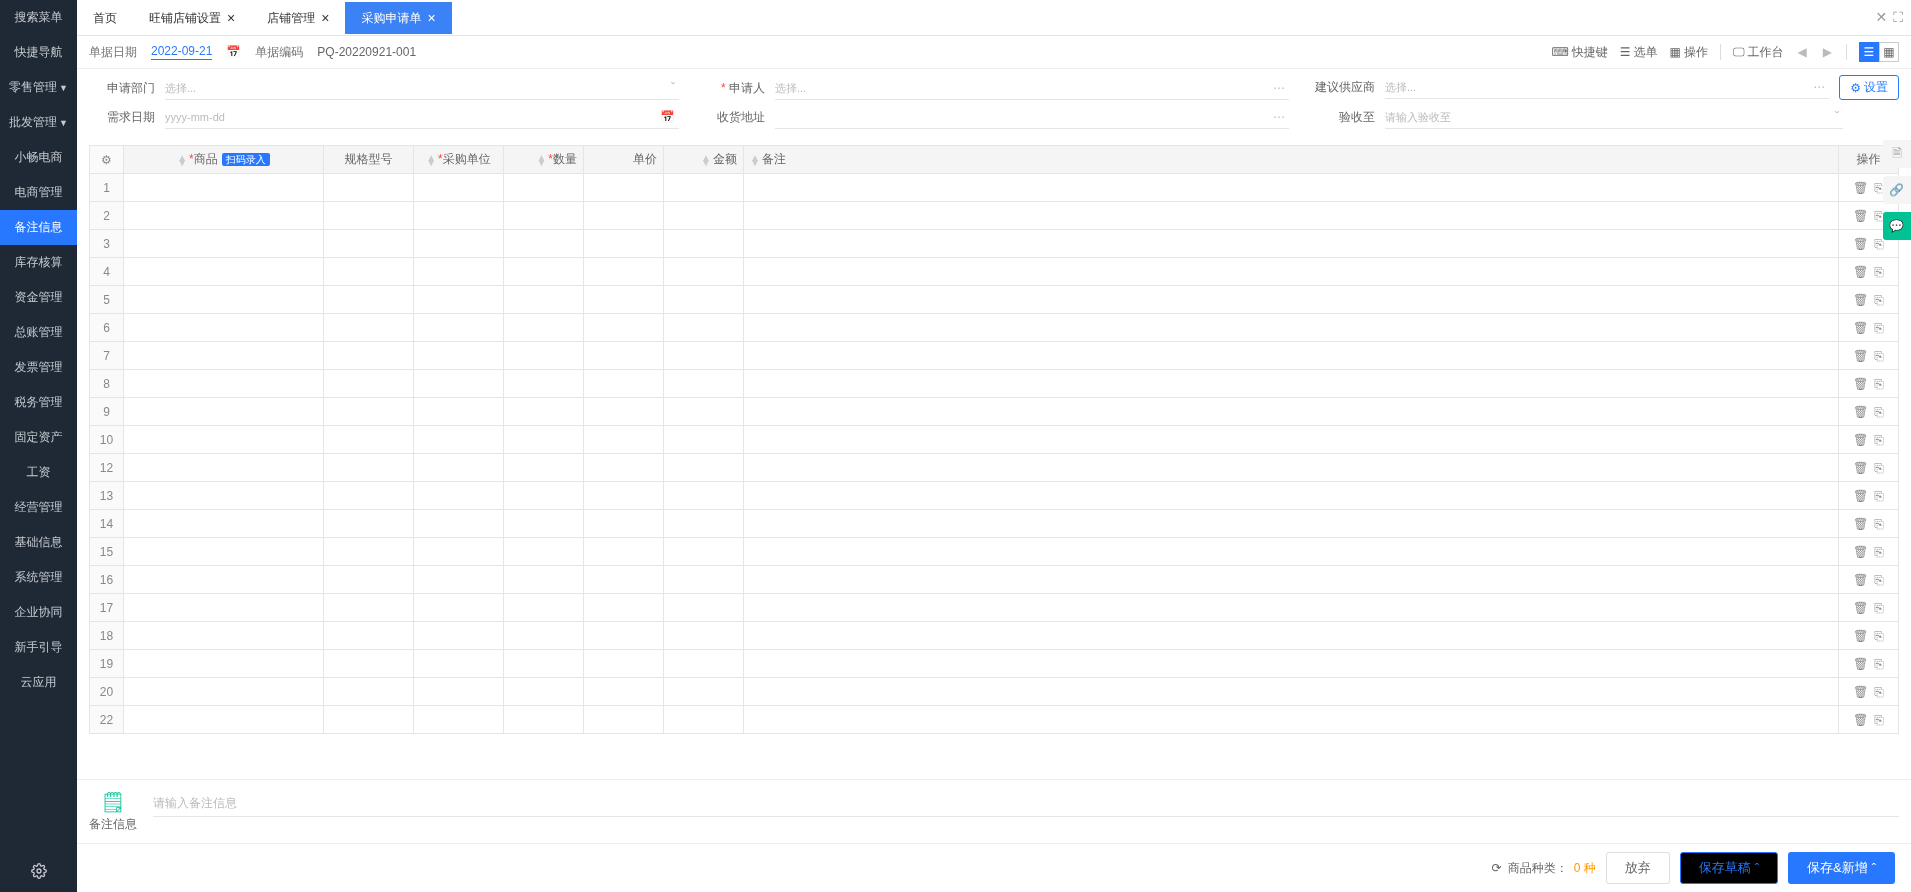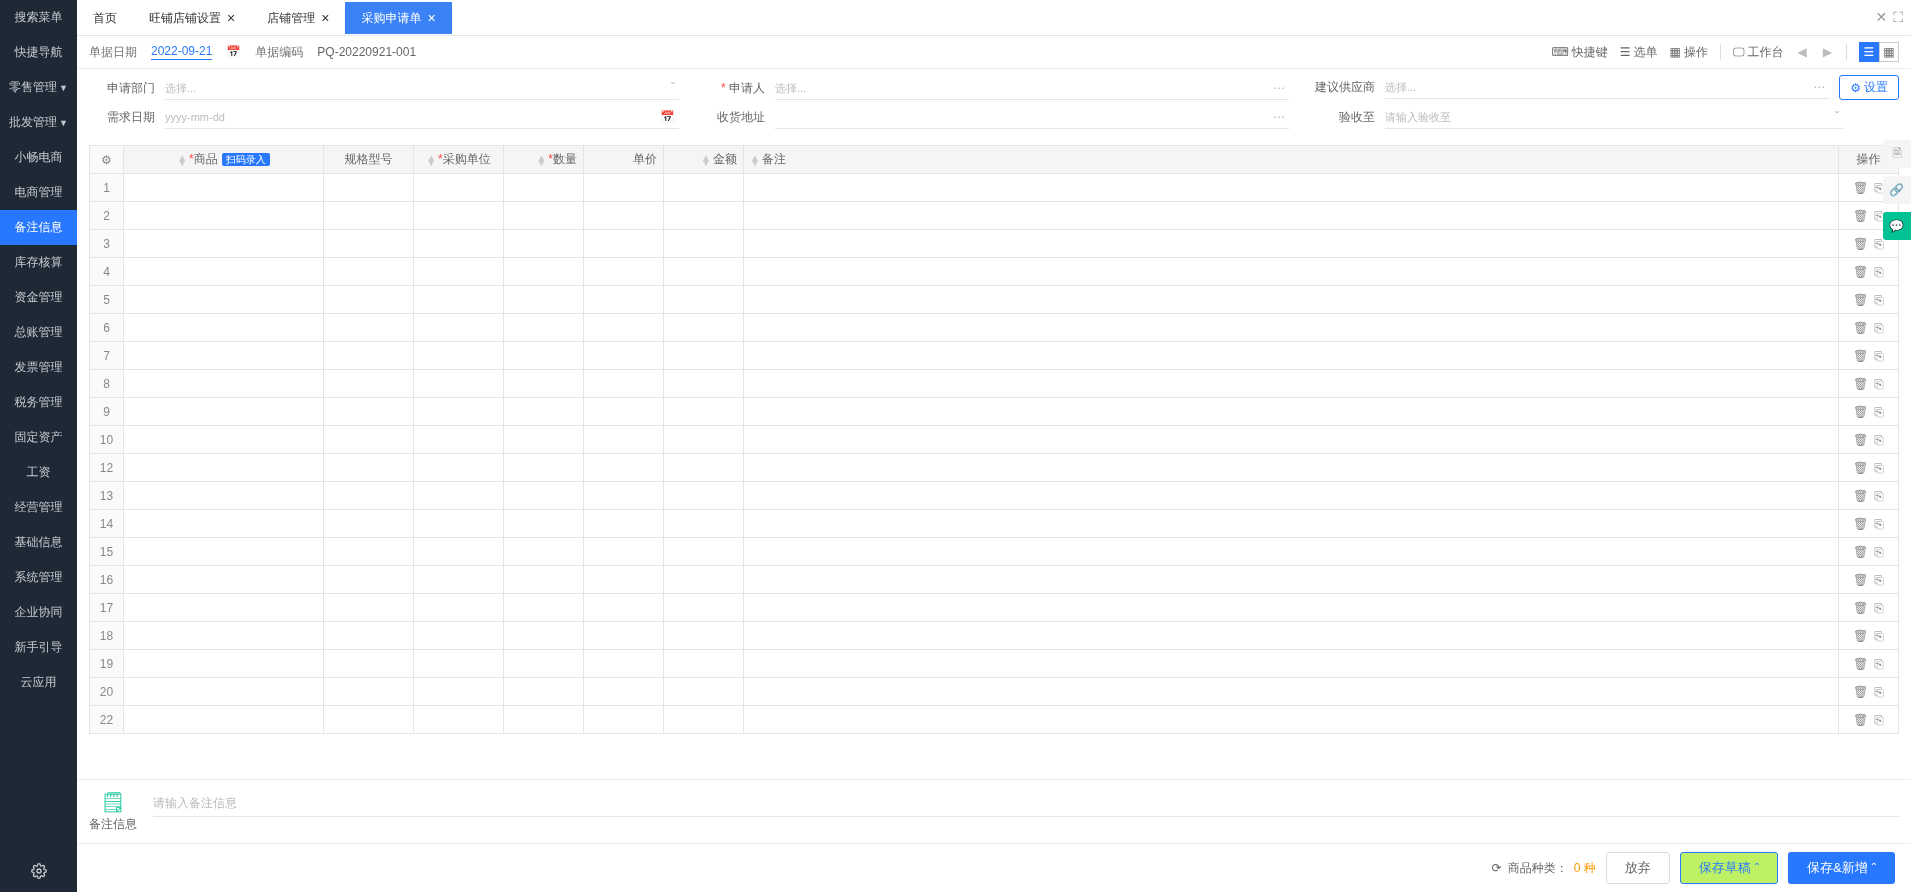--- a/index.html
+++ b/index.html
@@ -69,21 +69,21 @@
     .remarks-label { display: flex; flex-direction: column; align-items: center; gap: 2px; color: #666; }
     .remarks-label .ico { color: #00c292; font-size: 20px; }
     .remarks-input { flex: 1; border: none; border-bottom: 1px solid #e5e5e5; outline: none; padding: 6px 0; font-size: 12px; }
     .remarks-input::placeholder { color: #bbb; }
     
     
     .footer { display: flex; align-items: center; padding: 8px 16px; border-top: 1px solid #eee; gap: 10px; }
     .footer .left { margin-left: auto; display: flex; align-items: center; gap: 6px; color: #666; }
     .btn { padding: 6px 18px; border-radius: 3px; cursor: pointer; font-size: 13px; border: 1px solid transparent; display: flex; align-items: center; gap: 4px; }
     .btn-plain { background: #fff; border-color: #ddd; color: #666; }
-    .btn-outline { background: #bef264; border-color: #2878ff; color: #2878ff; }
+    .btn-outline { background: #000000; border-color: #2878ff; color: #2878ff; }
     .btn-primary { background: #2878ff; color: #fff; }
     
     
     .right-rail { position: fixed; right: 0; top: 140px; display: flex; flex-direction: column; gap: 8px; }
     .rail-item { width: 28px; height: 28px; display: flex; align-items: center; justify-content: center; background: #f5f5f5; color: #999; cursor: pointer; border-radius: 3px 0 0 3px; }
     .rail-item.green { background: #00c292; color: #fff; }
     
     svg { display: inline-block; }
   </style>
 </head>

